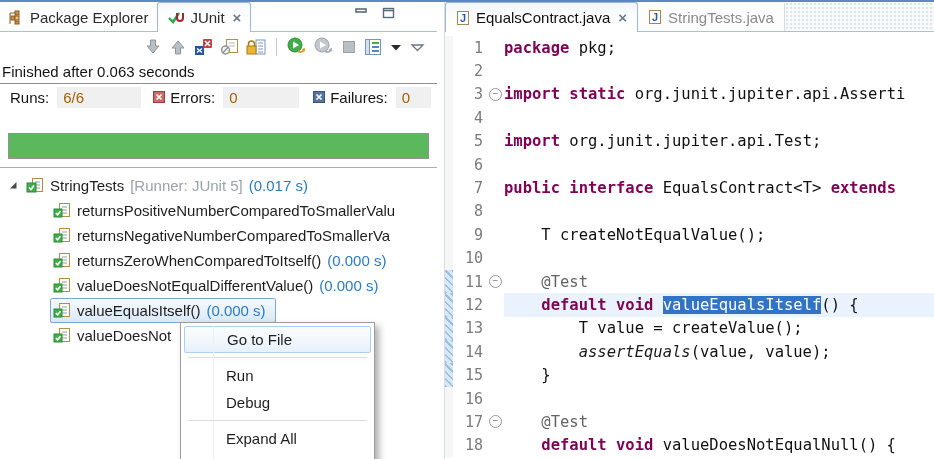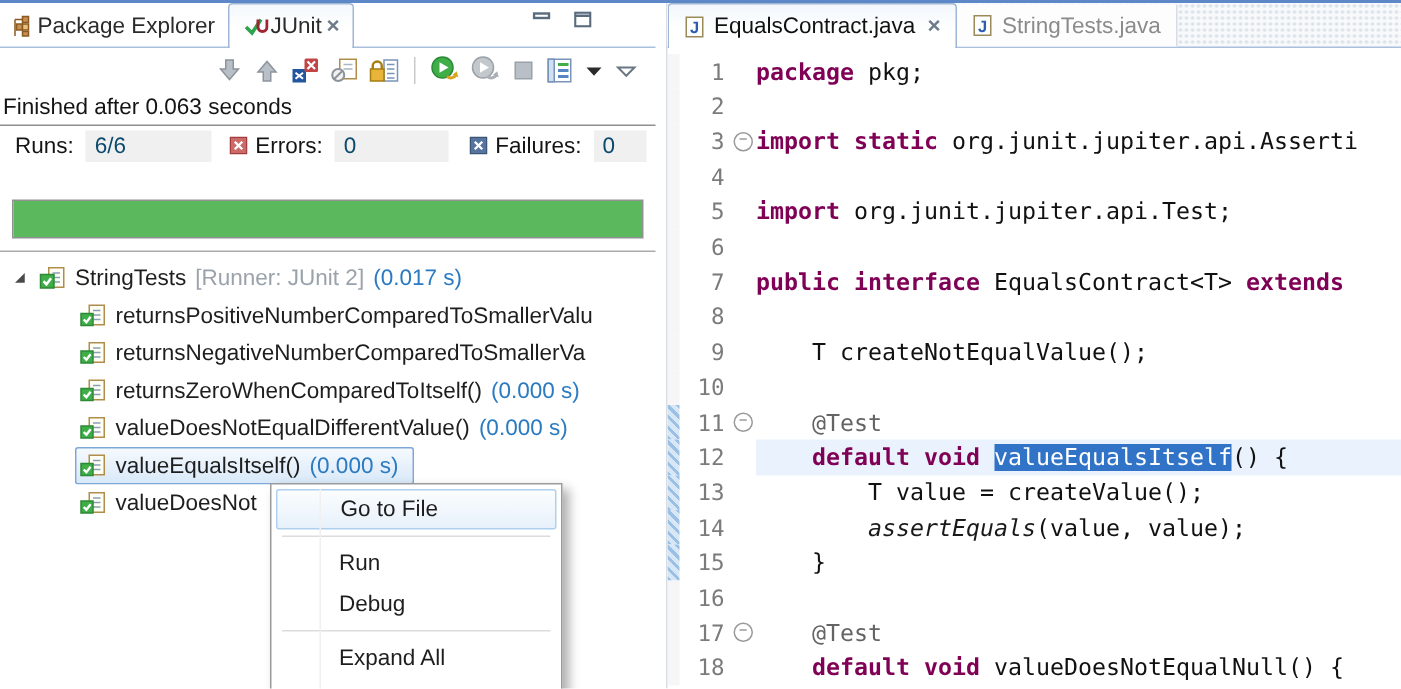--- a/index.html
+++ b/index.html
@@ -3,31 +3,31 @@
 <meta charset="utf-8">
 <style>
   html,body{margin:0;padding:0;}
   #app{position:relative;width:934px;height:459px;background:#fff;overflow:hidden;
        font-family:"Liberation Sans",sans-serif;color:#1e1e1e;}
   .topline{position:absolute;top:0;left:0;right:0;height:2px;background:#5d87c6;z-index:6;}
 
   
   .lp{position:absolute;left:0;top:2px;width:437px;bottom:0;background:#fff;}
   .lp-tabs{position:absolute;top:0;left:0;right:0;height:29px;border-bottom:1px solid #a9c0dd;background:#fff;display:flex;align-items:flex-end;}
-  .vtab{display:inline-flex;align-items:center;gap:1px;height:28px;padding:0 9px;font-size:15px;color:#2b2b2b;white-space:nowrap;}
+  .vtab{display:inline-flex;align-items:center;gap:6px;height:28px;padding:0 9px;font-size:15px;color:#2b2b2b;white-space:nowrap;}
   .vtab.active{background:linear-gradient(#f4f8fd,#ffffff 55%);border:1px solid #9fb6d4;border-bottom:none;border-radius:3px 3px 0 0;height:29px;margin-bottom:-1px;text-align:right;}
   .closex{color:#6d7b8a;font-size:15px;font-weight:bold;margin-left:2px;cursor:default;}
   .winbtns{position:absolute;right:42px;top:5px;display:flex;gap:14px;align-items:center;}
   .ico{display:inline-flex;align-items:center;justify-content:center;}
   .lp-toolbar{position:absolute;top:31px;left:0;right:0;height:27px;display:flex;align-items:center;justify-content:flex-end;gap:7px;padding-right:12px;}
   .tsep{width:1px;height:18px;background:#c9c9c9;margin:0 3px;}
   .status{position:absolute;top:61px;left:2px;font-size:15px;color:#141414;}
   .sep1{position:absolute;top:81px;left:0;right:0;border-top:1px solid #8f8f8f;}
   .counters{position:absolute;top:84px;left:10px;right:6px;height:22px;display:flex;align-items:center;font-size:15px;}
-  .cfield{background:#f0f0f0;height:21px;line-height:21px;padding-left:6px;color:#0c4a6e;}
+  .cfield{background:#f0f0f0;height:21px;line-height:21px;padding-left:6px;color:#a16207;}
   .clabel{color:#141414;}
   .progress{position:absolute;top:131px;left:8px;right:8px;height:24px;border:1px solid #919191;background:#f0f0f0;}
   .pfill{height:100%;background:#5cb85c;}
   .sep2{position:absolute;top:165px;left:0;right:0;border-top:1px solid #ababab;}
   .tree{position:absolute;top:171px;left:0;right:0;bottom:0;font-size:15px;overflow:hidden;}
   .trow{height:25px;display:flex;align-items:center;white-space:nowrap;gap:6px;overflow:hidden;}
   .trow.child{padding-left:53px;}
   .trow.root{padding-left:8px;}
   .runner{color:#9aa2ab;}
   .time{color:#2b7bc2;}
@@ -227,21 +227,21 @@
           </span>
           <span class="ico">
             <svg width="19" height="17">
               <rect x="7.5" y="1.5" width="10" height="13" fill="#fffef4" stroke="#b08d4a"></rect>
               <path d="M10 5 h5 M10 8 h5 M10 11 h5" stroke="#8aa0b8"></path>
               <rect x="2" y="6" width="9" height="9" fill="#3fae49" stroke="#2c8a36"></rect>
               <path d="M4 10.5 l2 2 L9 8.5" stroke="#fff" stroke-width="1.7" fill="none"></path>
             </svg>
           </span>
           <span>StringTests</span>
-          <span class="runner">[Runner: JUnit 2]</span>
+          <span class="runner">[Runner: JUnit 5]</span>
           <span class="time">(0.017 s)</span>
         </div>
         <div class="trow child">
           <span class="ico">
             <svg width="18" height="17">
               <rect x="6.5" y="1.5" width="10" height="13" fill="#fffef4" stroke="#b08d4a"></rect>
               <path d="M9 5 h5 M9 8 h5 M9 11 h5" stroke="#8aa0b8"></path>
               <rect x="1" y="7" width="8" height="8" fill="#3fae49" stroke="#2c8a36"></rect>
               <path d="M2.8 11 l1.8 1.8 L7.4 9.2" stroke="#fff" stroke-width="1.6" fill="none"></path>
             </svg>

